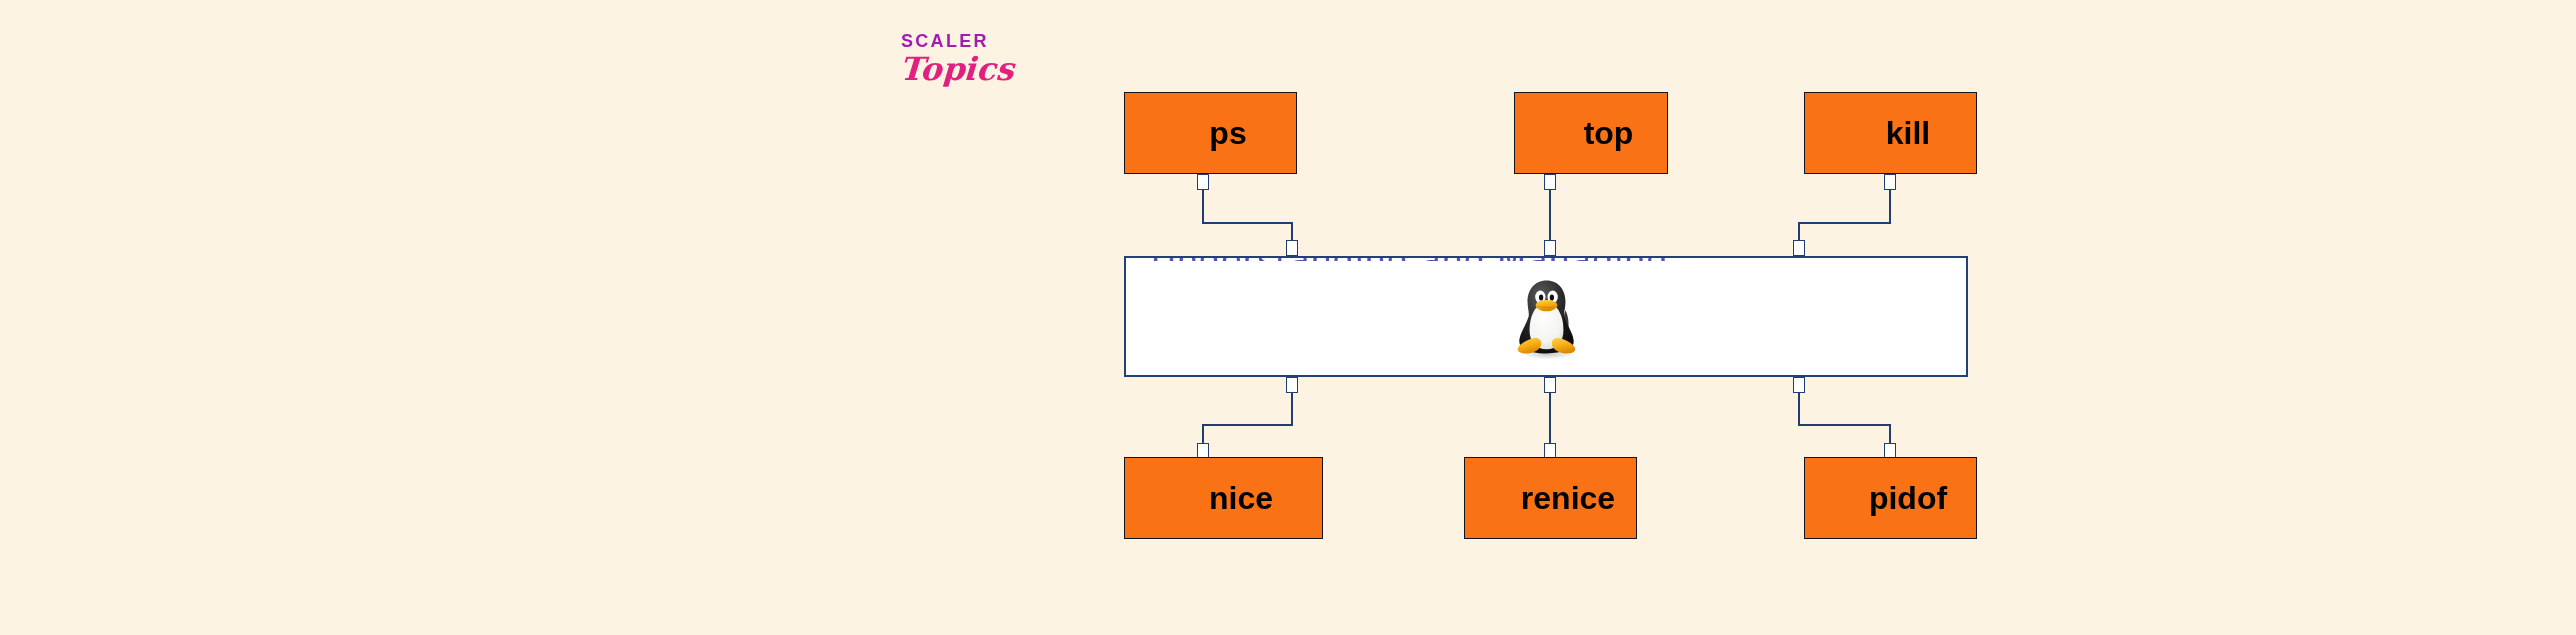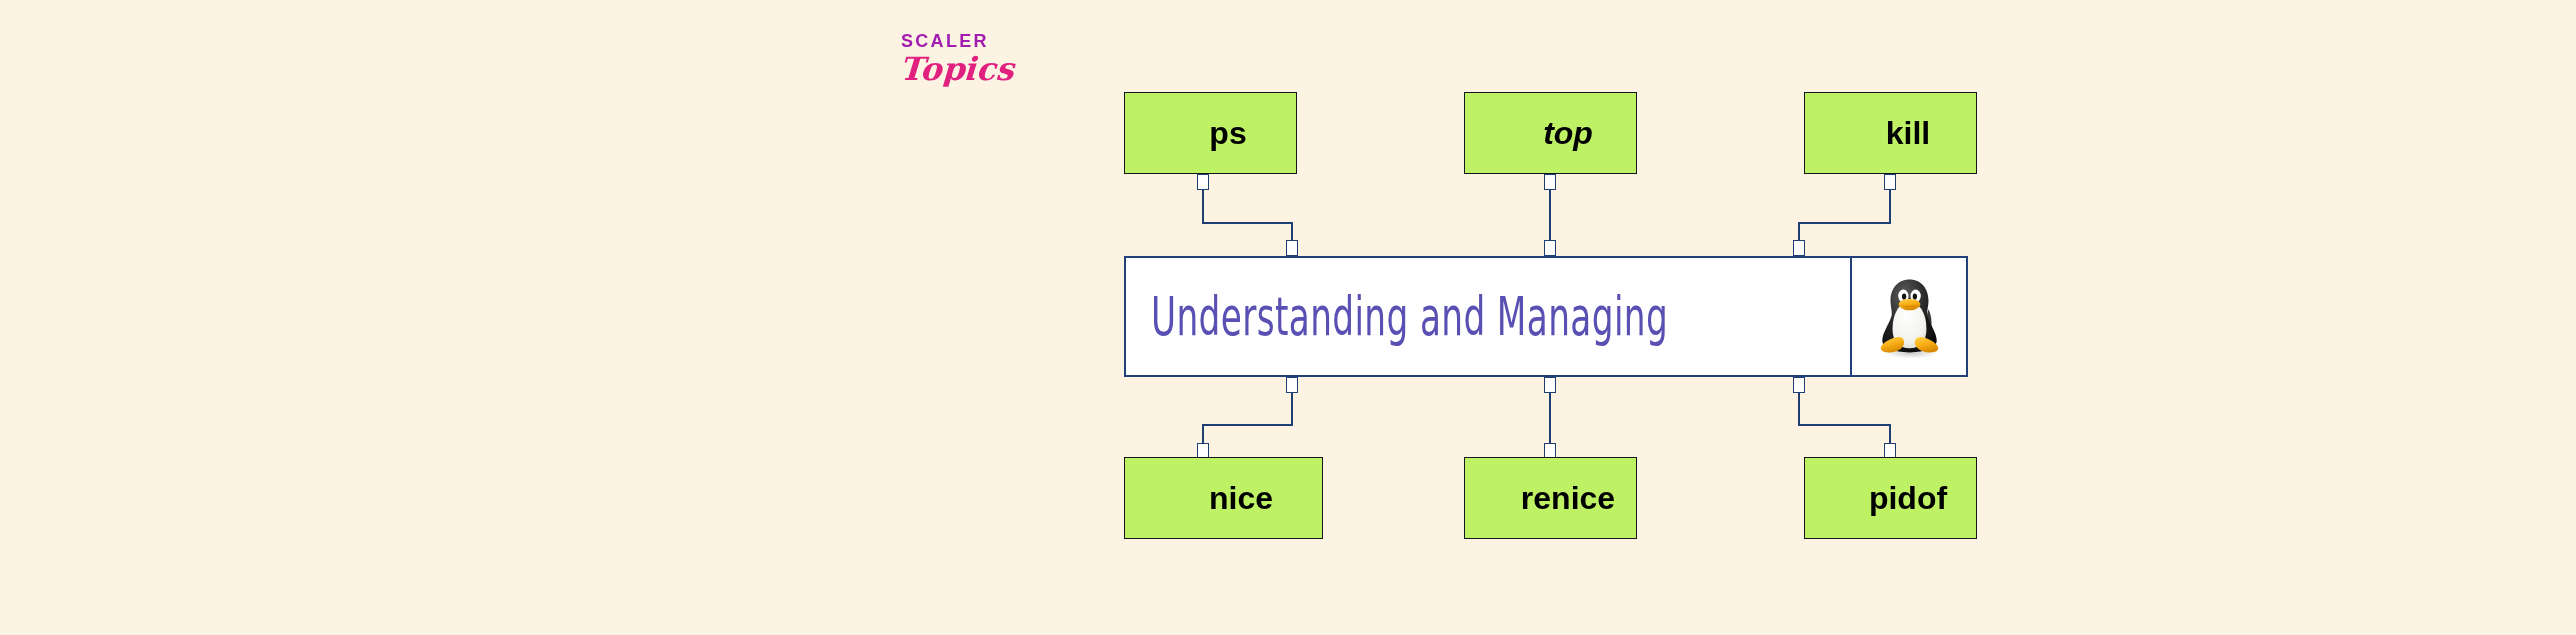--- a/index.html
+++ b/index.html
@@ -53,21 +53,21 @@
     left: 0;
     top: 0;
     width: 3091px;
     height: 636px;
   }
 
   
   .node-box {
     position: absolute;
     box-sizing: border-box;
-    background: #bef264;
+    background: #f97316;
     border: 1.5px solid #14141c;
     display: flex;
     align-items: center;
     justify-content: center;
     padding-left: 35px;
   }
   .node-label {
     font-family: "Liberation Sans", sans-serif;
     font-weight: 700;
     font-size: 32px;
@@ -80,21 +80,21 @@
   #center-box {
     position: absolute;
     left: 1124px;
     top: 256px;
     width: 844px;
     height: 121px;
     box-sizing: border-box;
     background: #ffffff;
     border: 2.1px solid #22407a;
     display: flex;
-    flex-direction: row;
+    flex-direction: column;
     align-items: stretch;
   }
   #center-title-cell {
     flex: 1 1 auto;
     display: flex;
     align-items: center;
     justify-content: flex-start;
     padding-left: 25px;
     overflow: hidden;
   }
@@ -144,21 +144,21 @@
   <div class="brand-word">SCALER</div>
   <div class="brand-script">Topics</div>
 </div>
 
 <div id="diagram">
 
   <div class="node-box" style="left:1124px; top:92px; width:173px; height:82px;">
     <span class="node-label">ps</span>
   </div>
 
-  <div class="node-box" style="left:1464px; top:92px; width:173px; height:82px;font-style:italic;">
+  <div class="node-box" style="left:1514px; top:92px; width:154px; height:82px;">
     <span class="node-label">top</span>
   </div>
 
   <div class="node-box" style="left:1804px; top:92px; width:173px; height:82px;text-align:center;">
     <span class="node-label">kill</span>
   </div>
 
   <div class="conn-cap" style="left:1197px; top:174px;"></div>
   <div class="conn-line" style="left:1202px; top:190px; width:2.1px; height:33px;"></div>
   <div class="conn-line" style="left:1202px; top:222px; width:91px; height:2.1px;"></div>

